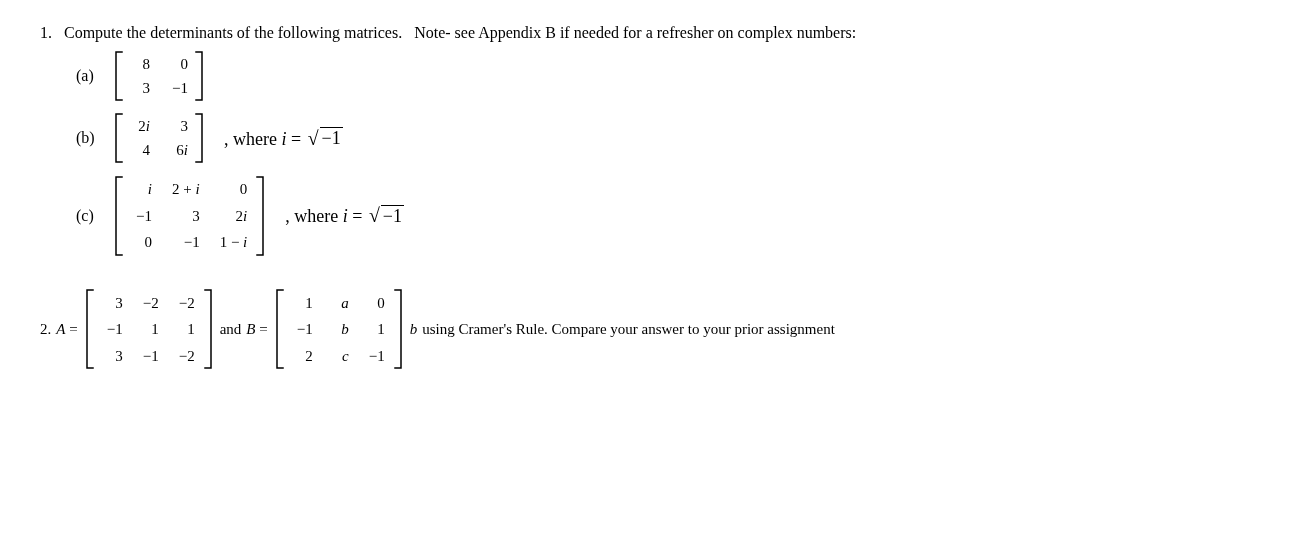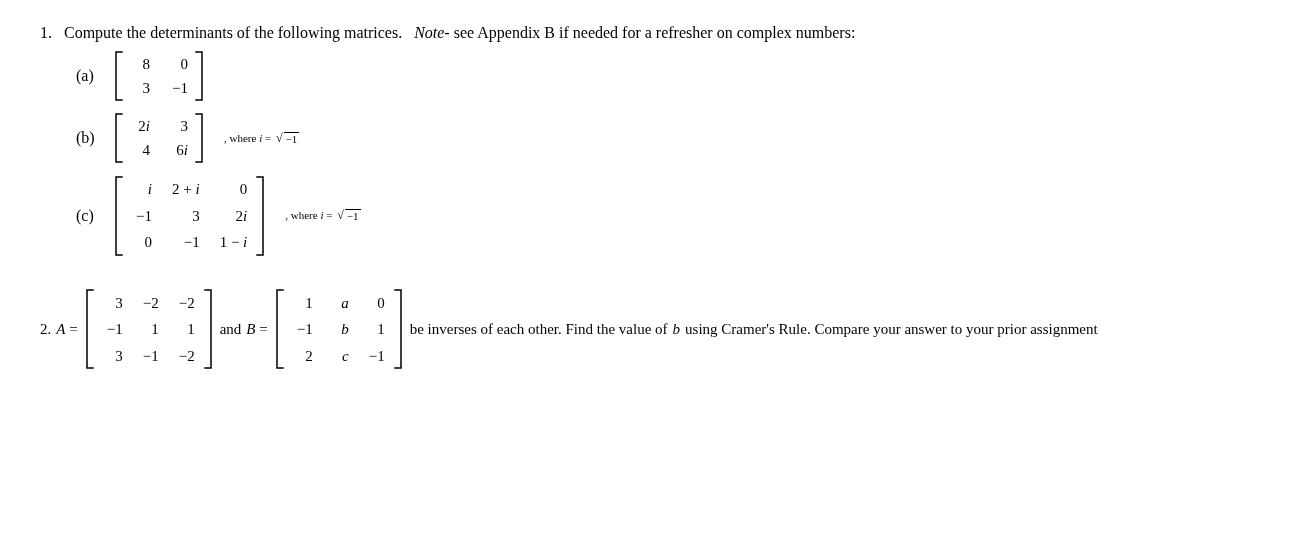--- a/index.html
+++ b/index.html
@@ -66,21 +66,21 @@
 
     .matrix-cell {
       text-align: right;
       min-width: 20px;
       font-size: 15px;
       line-height: 1.5;
     }
 
     .where-text {
       margin-left: 10px;
-      font-size: 11px;
+      font-size: 18px;
     }
 
     
     .problem2-wrap {
       display: flex;
       flex-wrap: wrap;
       align-items: center;
       gap: 5px;
       line-height: 2.2;
     }
@@ -109,21 +109,20 @@
       font-size: 1.1em;
       margin-right: 1px;
     }
     .sqrt-content {
       border-top: 1.5px solid #000;
       padding: 0 2px;
       display: inline-block;
     }
 
     .note-italic {
-      font-style: italic;
     }
   </style>
 </head>
 <body>
 
 <div class="problem">
   <div class="problem-header">
     <span class="problem-number">1.</span>
     <span class="problem-text">
       <span>Compute the determinants of the following matrices.</span>
@@ -241,17 +240,16 @@
         <span class="matrix-cell"><span class="it">b</span></span>
         <span class="matrix-cell">1</span>
         <span class="matrix-cell">2</span>
         <span class="matrix-cell"><span class="it">c</span></span>
         <span class="matrix-cell">−1</span>
       </div>
       <svg width="14" height="82" viewBox="0 0 14 82">
         <path d="M4,2 L10,2 L10,80 L4,80" stroke="#000" stroke-width="1.5" fill="none" stroke-linecap="square"></path>
       </svg>
     </span>
-    <span class="inline-text">be inverses of each other. Find the value of</span>
     <span class="inline-text it">b</span>
     <span class="inline-text">using Cramer's Rule. Compare your answer to your prior assignment</span>
   </div>
 </div>
 
 </body></html>

